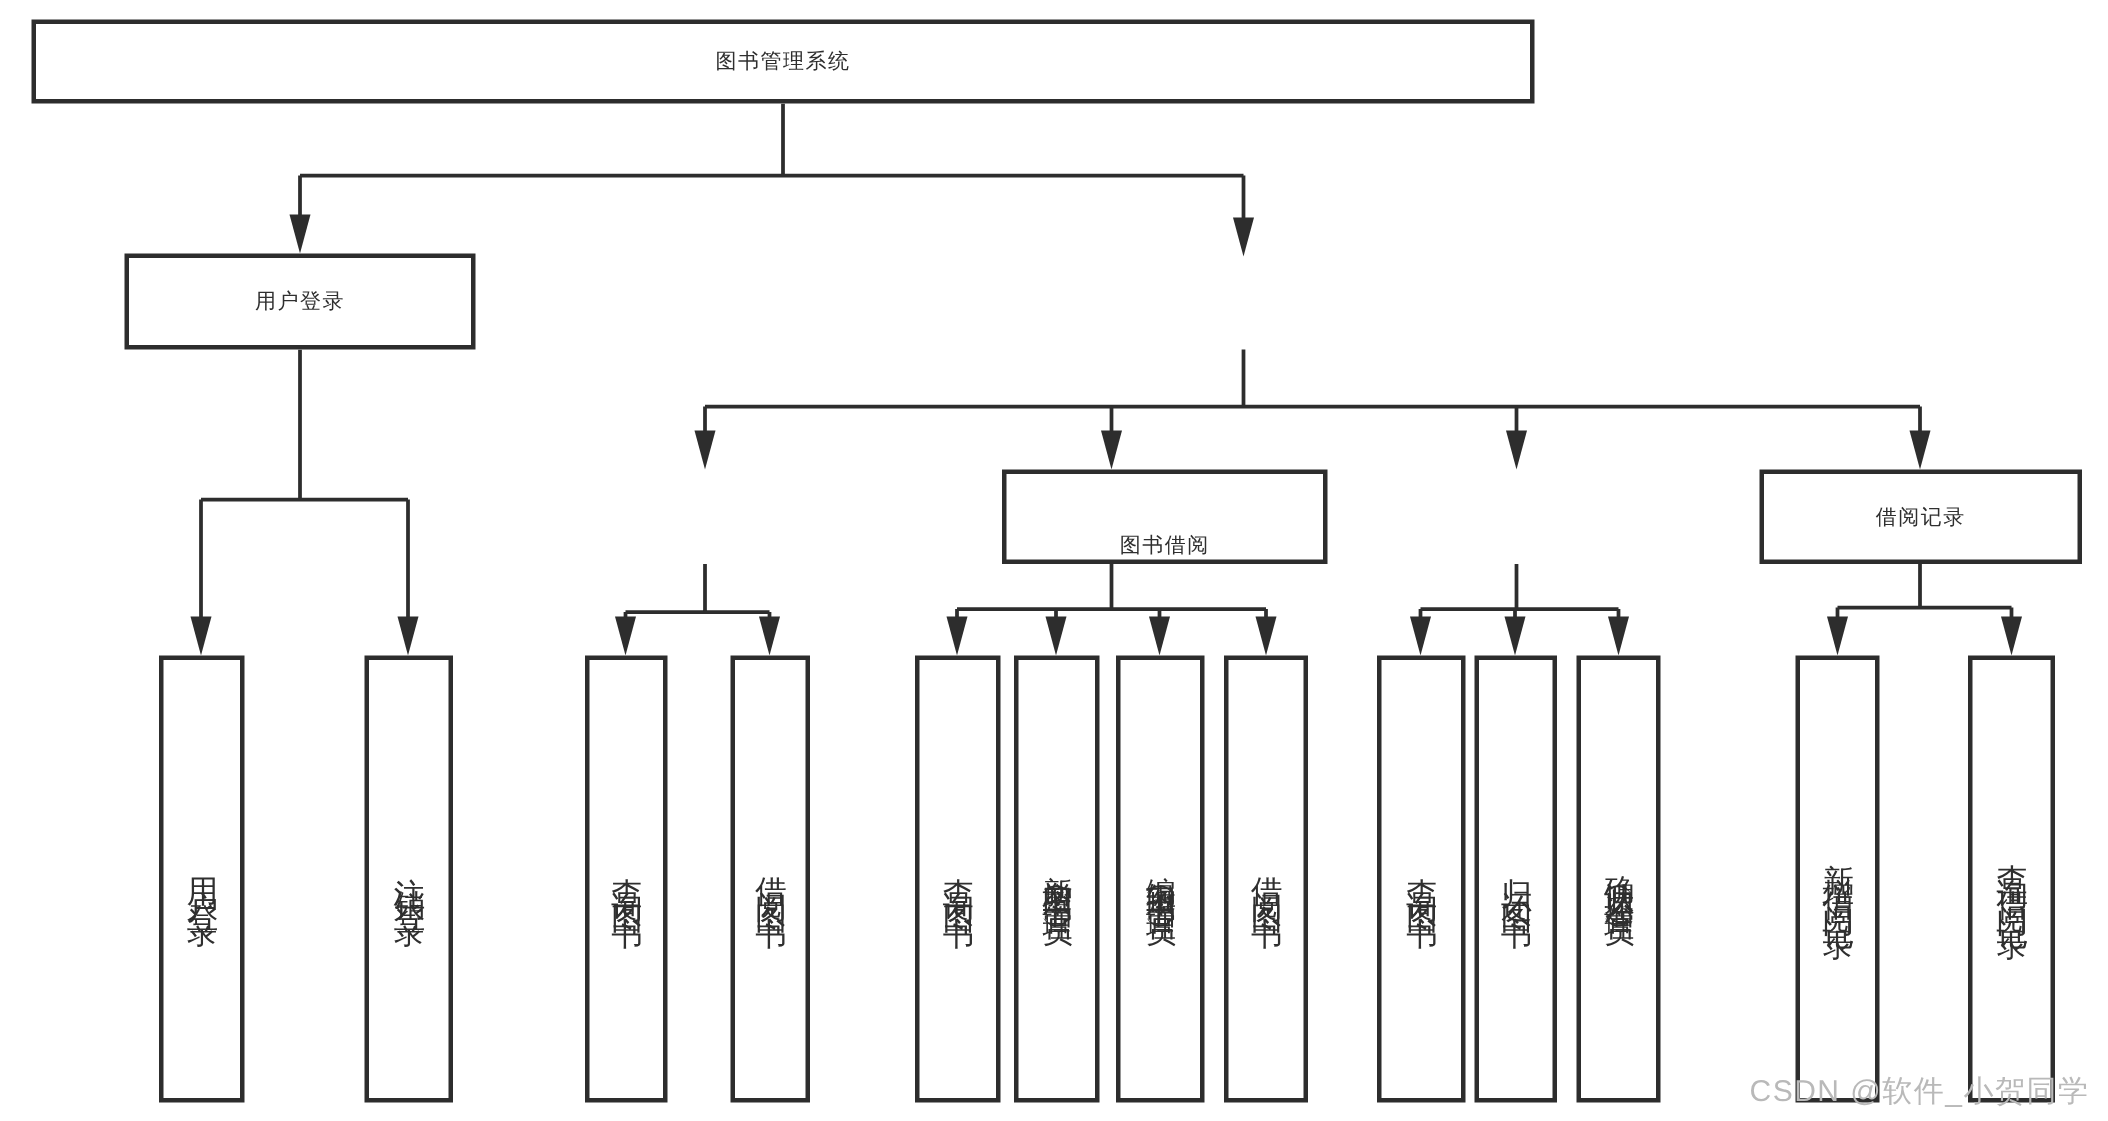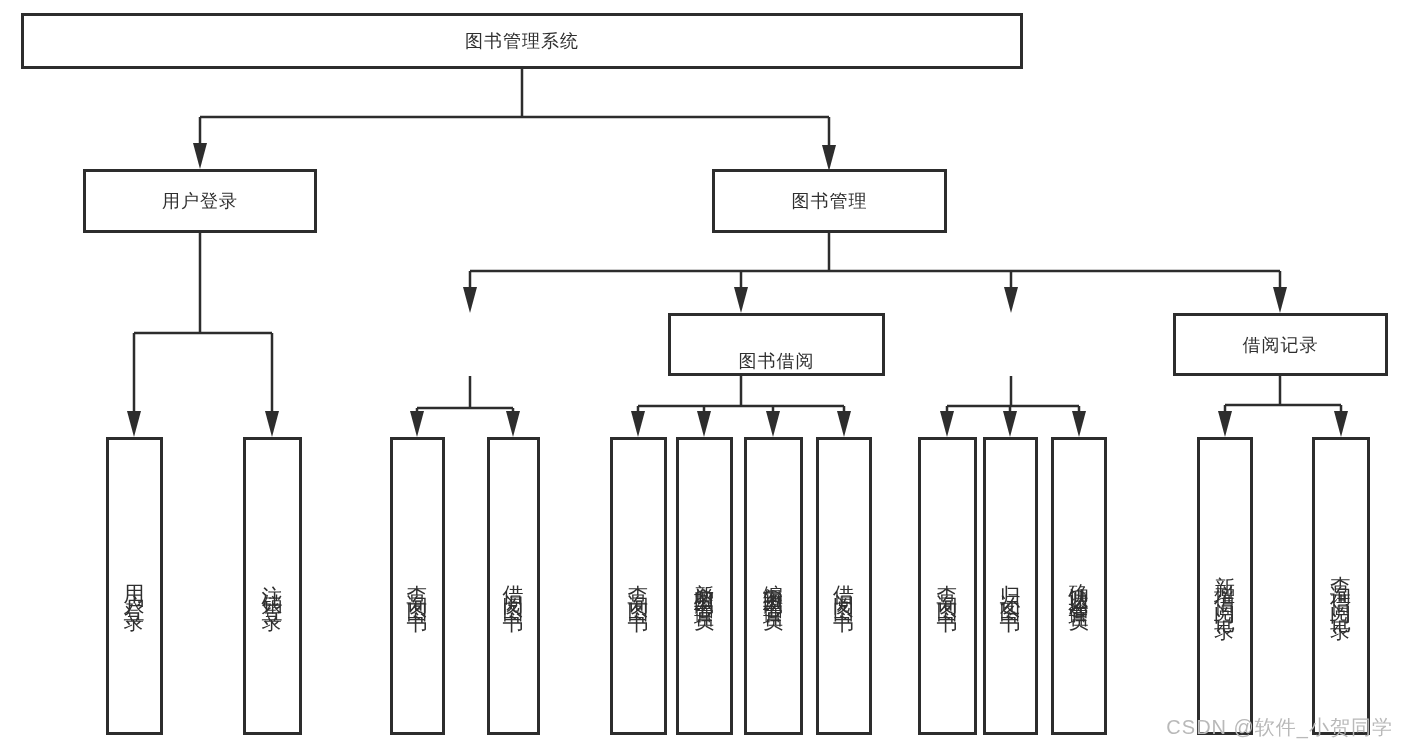--- a/index.html
+++ b/index.html
@@ -27,21 +27,21 @@
     position: absolute;
     box-sizing: border-box;
     border: 3px solid #2d2d2d;
     background: #ffffff;
     display: flex;
     align-items: center;
     justify-content: center;
     color: #2f2f2f;
   }
   .hnode {
-    font-size: 18px;
+    font-size: 14px;
     letter-spacing: 1px;
     white-space: nowrap;
   }
   .leaf {
     font-size: 21px;
   }
   .leaf .vtext {
     writing-mode: vertical-rl;
     text-orientation: mixed;
     letter-spacing: 9px;
@@ -109,23 +109,20 @@
     </g>
   </svg>
 
   <div class="node hnode" style="left:21px; top:13px; width:1002px; height:56px;">
     <span>图书管理系统</span>
   </div>
 
   <div class="node hnode" style="left:83px; top:169px; width:234px; height:64px;">
     <span>用户登录</span>
   </div>
-  <div class="node hnode" style="left:712px; top:169px; width:235px; height:64px;">
-    <span>图书管理</span>
-  </div>
 
   <div class="node hnode" style="left:668px; top:313px; width:217px; height:63px;align-items:flex-end;">
     <span>图书借阅</span>
   </div>
   <div class="node hnode" style="left:1173px; top:313px; width:215px; height:63px;">
     <span>借阅记录</span>
   </div>
 
   <div class="node leaf" style="left:106px; top:437px; width:57px; height:298px;">
     <span class="vtext">用户登录</span>

